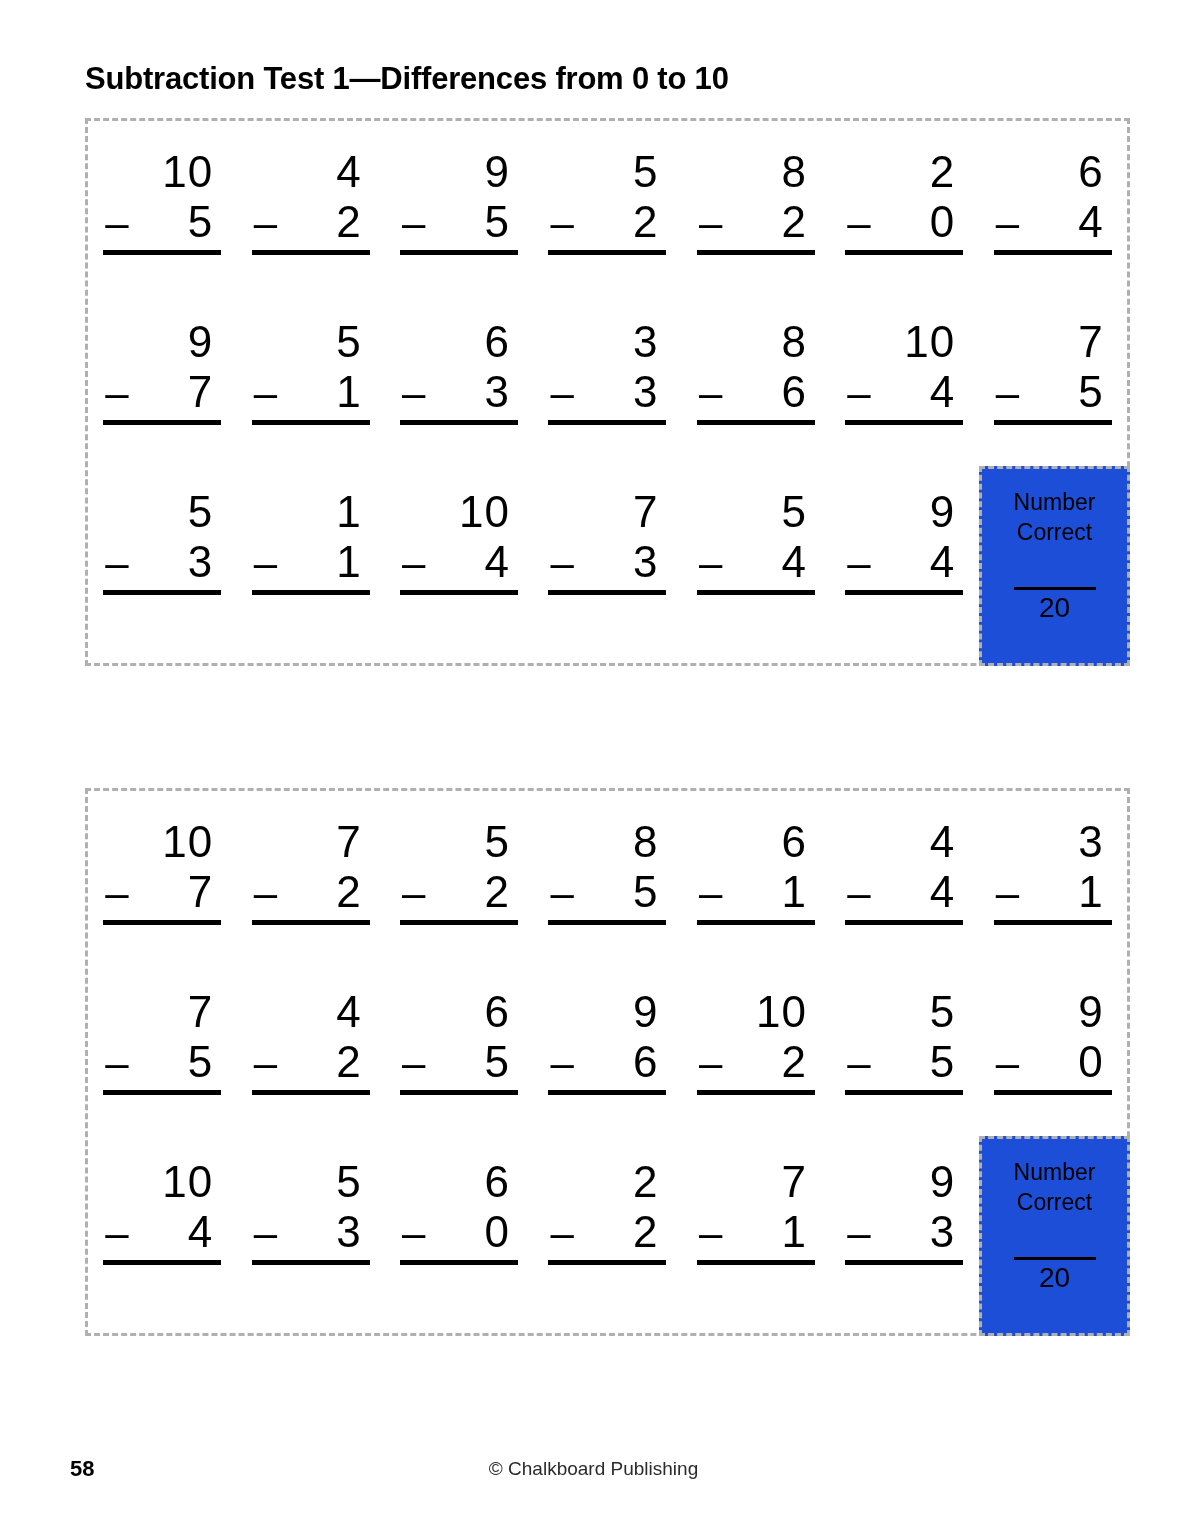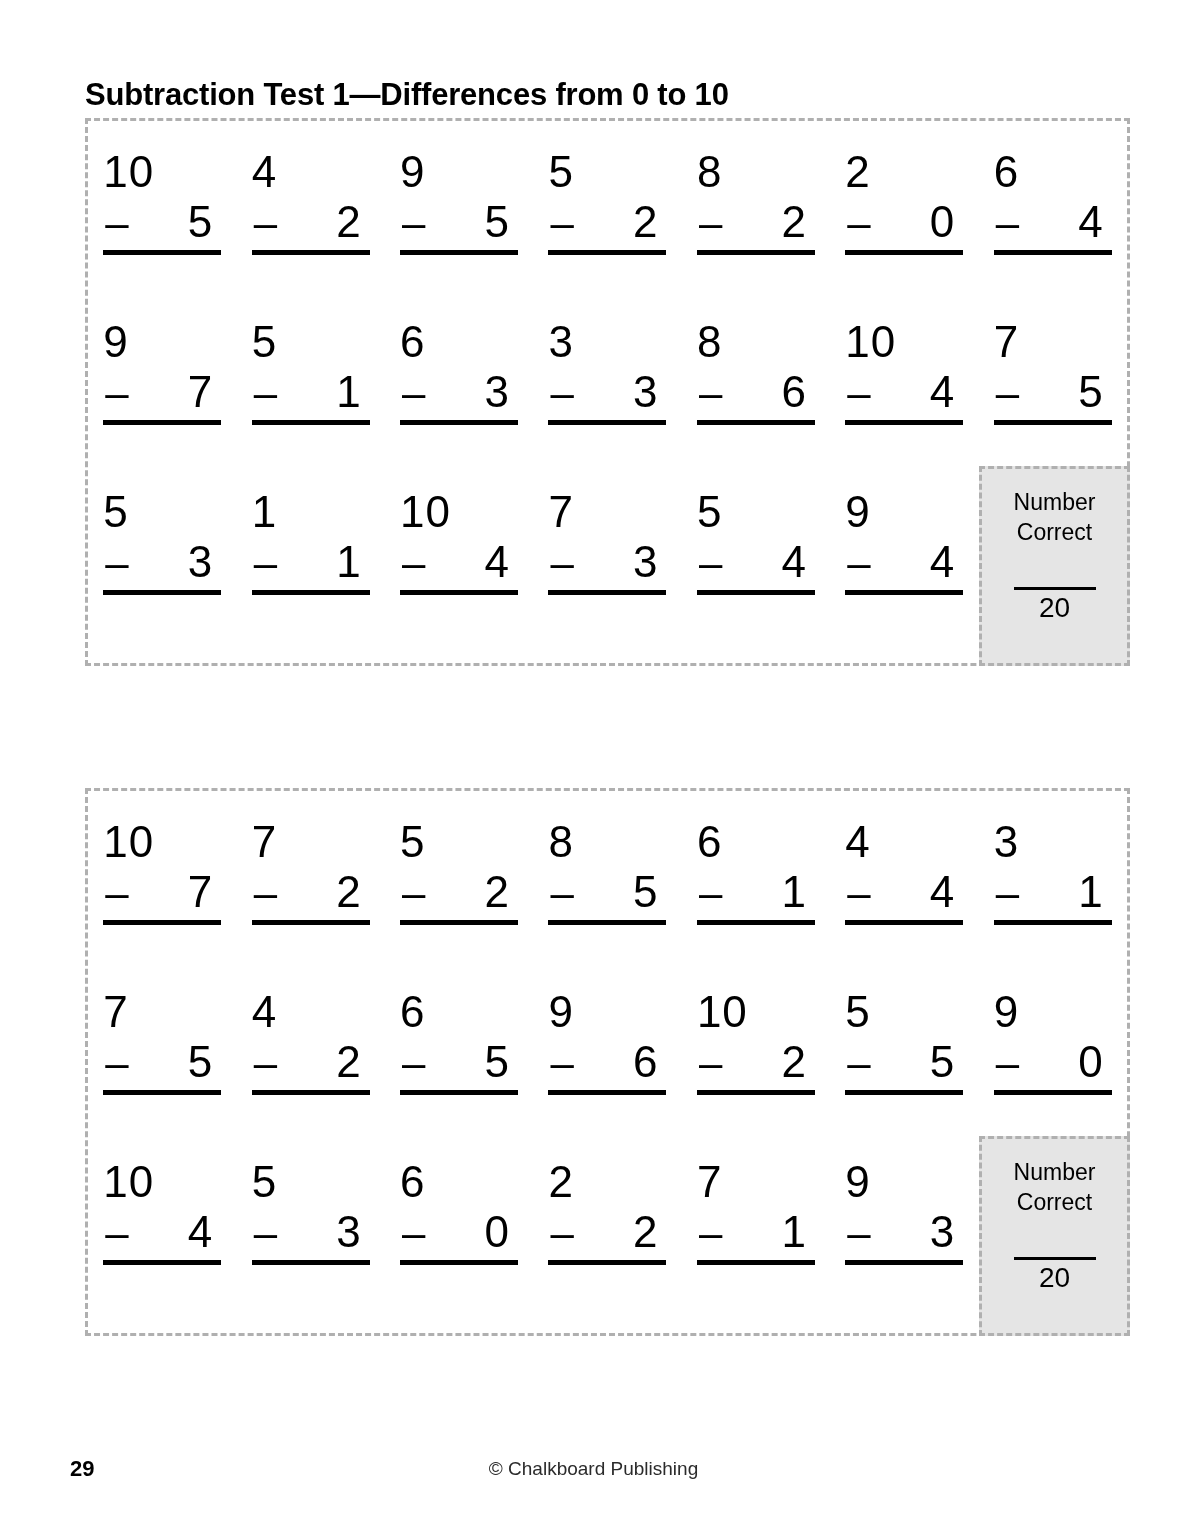--- a/index.html
+++ b/index.html
@@ -26,21 +26,21 @@
   
   .section-title {
     position: absolute;
     left: 85px;
     font-size: 31px;
     font-weight: bold;
     letter-spacing: -0.2px;
     white-space: nowrap;
     font-family: "Liberation Sans", sans-serif;
   }
-  #title-1 { top: 61px; margin-top: 16px; }
+  #title-1 { top: 61px; }
   #title-2 { top: 731px; }
 
   
   .test-box {
     position: absolute;
     left: 85px;
     width: 1045px;
     border: 3px dashed #b0b0b0;
     box-sizing: border-box;
     background: #ffffff;
@@ -74,21 +74,21 @@
   }
 
   .problem {
     position: absolute;
     left: 50%;
     top: 8px;
     transform: translateX(-50%);
     width: 118px;
   }
   .prob-top {
-    text-align: left;
+    text-align: right;
     font-size: 44px;
     line-height: 50px;
     letter-spacing: 1px;
     padding-right: 8px;
     font-family: "Liberation Sans", sans-serif;
   }
   .prob-bottom {
     display: flex;
     flex-direction: row;
     align-items: baseline;
@@ -108,21 +108,21 @@
     height: 5px;
     background: #000000;
     width: 118px;
   }
 
   
   .num-correct {
     position: absolute;
     border: 3px dashed #b0b0b0;
     box-sizing: border-box;
-    background: #e5e5e5;
+    background: #1d4ed8;
     width: 151px;
     height: 200px;
     right: -3px;
     bottom: -3px;
     display: flex;
     flex-direction: column;
     align-items: center;
   }
   .nc-label {
     margin-top: 18px;
@@ -605,16 +605,16 @@
     <div class="num-correct">
       <div class="nc-label">
         <div>Number</div>
         <div>Correct</div>
       </div>
       <div class="nc-line"></div>
       <div class="nc-total">20</div>
     </div>
   </div>
 
-  <div class="footer-page-num">29</div>
+  <div class="footer-page-num">58</div>
   <div class="footer-credit">© Chalkboard Publishing</div>
 
 </div>
 
 </body></html>

